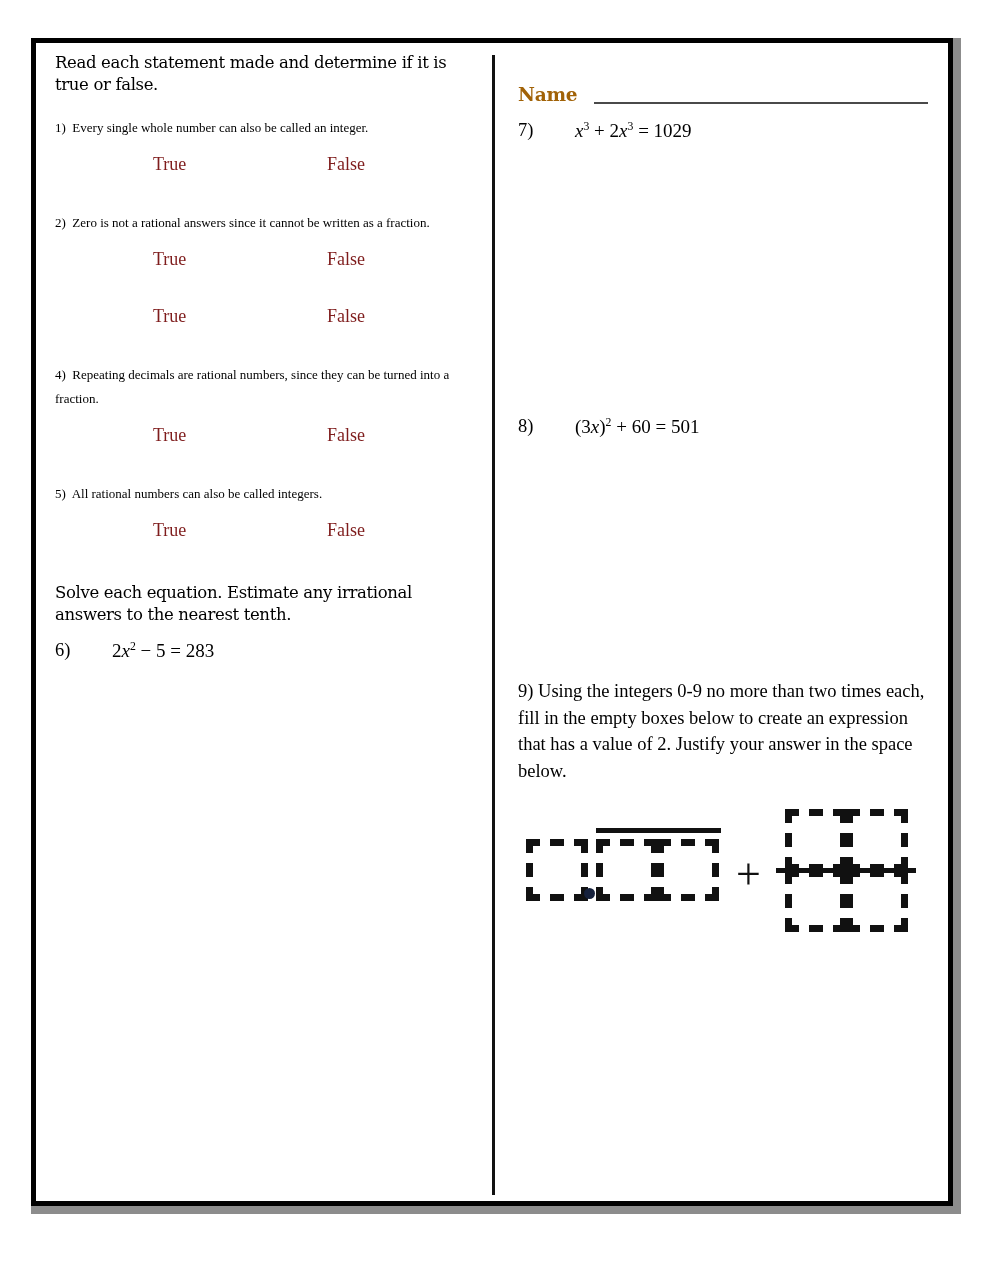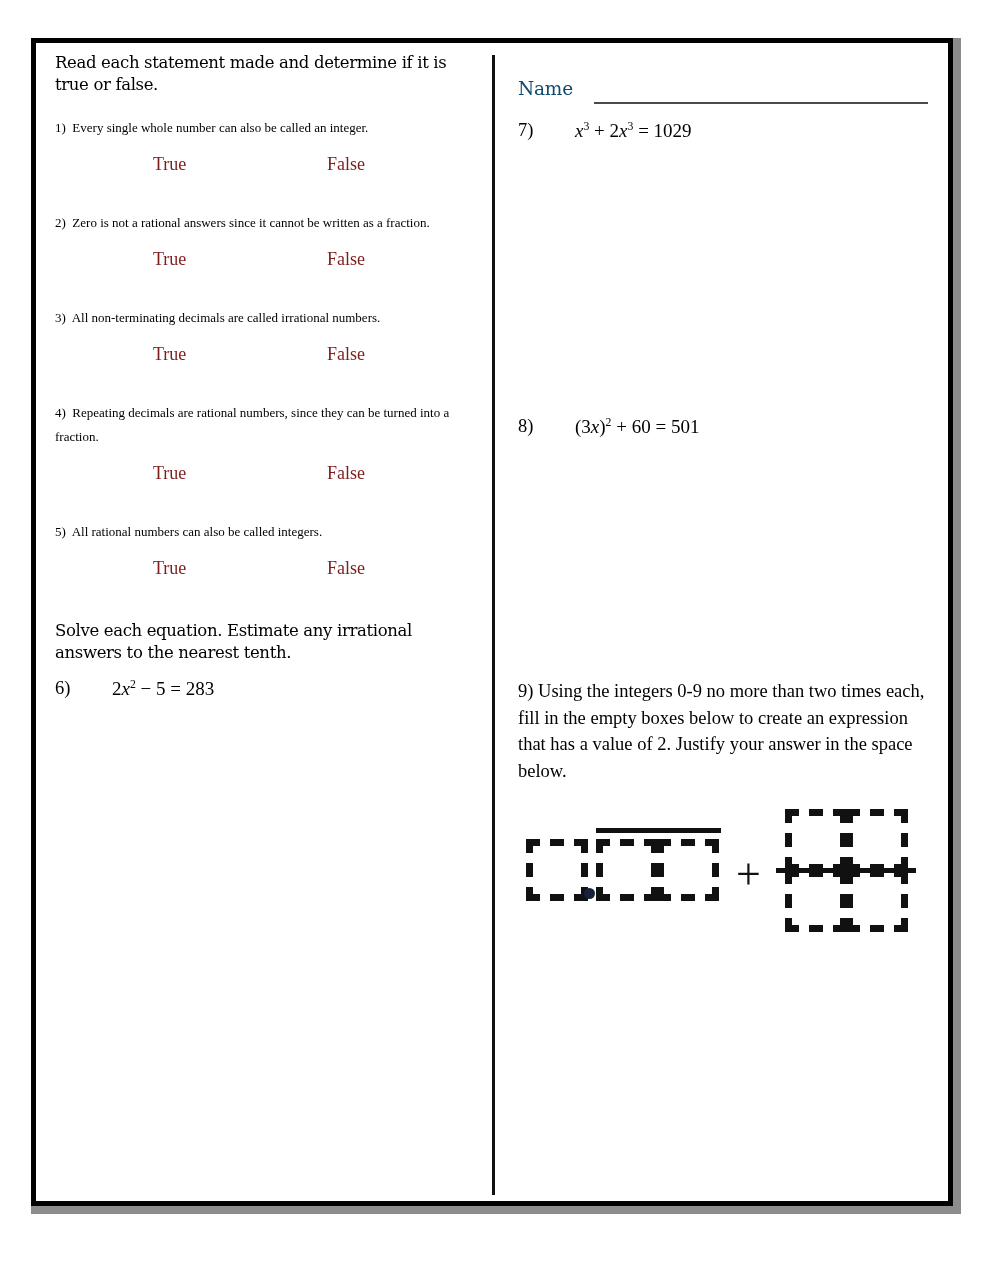--- a/index.html
+++ b/index.html
@@ -120,27 +120,27 @@
   }
 
   
   #name-row {
     position: relative;
     height: 30px;
     margin-bottom: 12px;
   }
   #name-label {
     font-family: "DejaVu Serif", "Liberation Serif", serif;
-    font-weight: normal;
+    font-weight: bold;
     font-size: 18.5px;
     letter-spacing: -0.2px;
-    color: #0c4a6e;
+    color: #a16207;
     position: absolute;
     left: 0;
-    top: 0;
+    top: 6px;
   }
   #name-rule {
     position: absolute;
     left: 76px;
     top: 24px;
     width: 334px;
     height: 2px;
     background: #4a4a4a;
   }
 
@@ -211,21 +211,20 @@
 
   <div class="tf-block" style="margin-top:31px;">
     <p class="q-text"><span>2)</span>&nbsp; <span>Zero is not a rational answers since it cannot be written as a fraction.</span></p>
     <div class="tf-row">
       <span class="tf-opt tf-true">True</span>
       <span class="tf-opt tf-false">False</span>
     </div>
   </div>
 
   <div class="tf-block" style="margin-top:31px;">
-    <p class="q-text"><span>3)</span>&nbsp; <span>All non-terminating decimals are called irrational numbers.</span></p>
     <div class="tf-row">
       <span class="tf-opt tf-true">True</span>
       <span class="tf-opt tf-false">False</span>
     </div>
   </div>
 
   <div class="tf-block" style="margin-top:31px;">
     <p class="q-text"><span>4)</span>&nbsp; <span>Repeating decimals are rational numbers, since they can be turned into a fraction.</span></p>
     <div class="tf-row">
       <span class="tf-opt tf-true">True</span>

